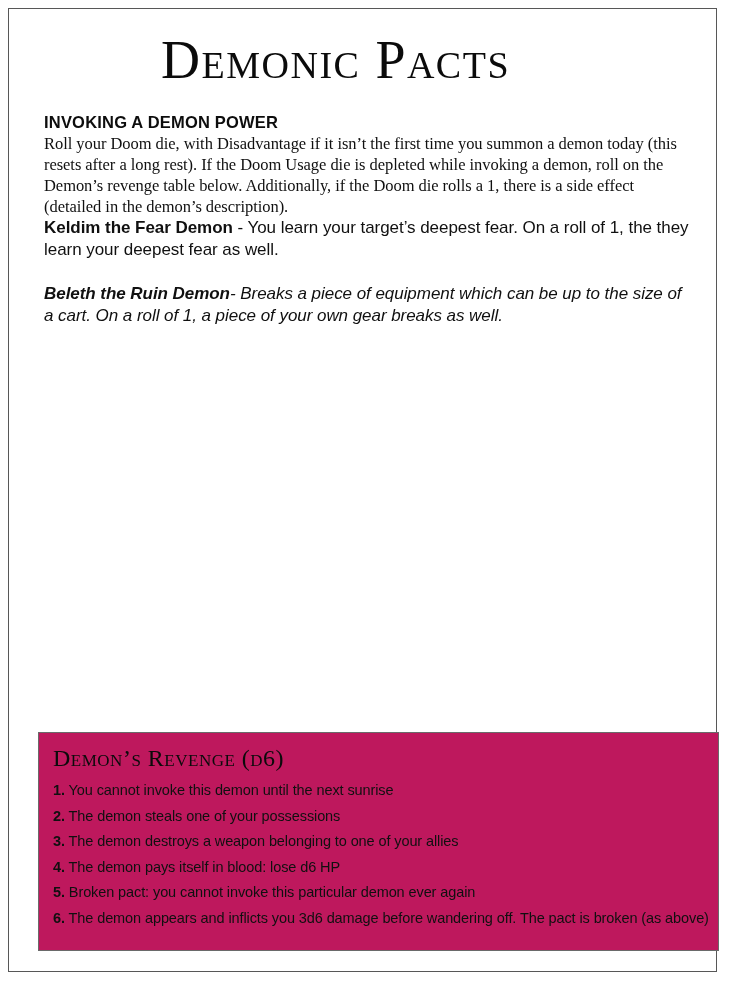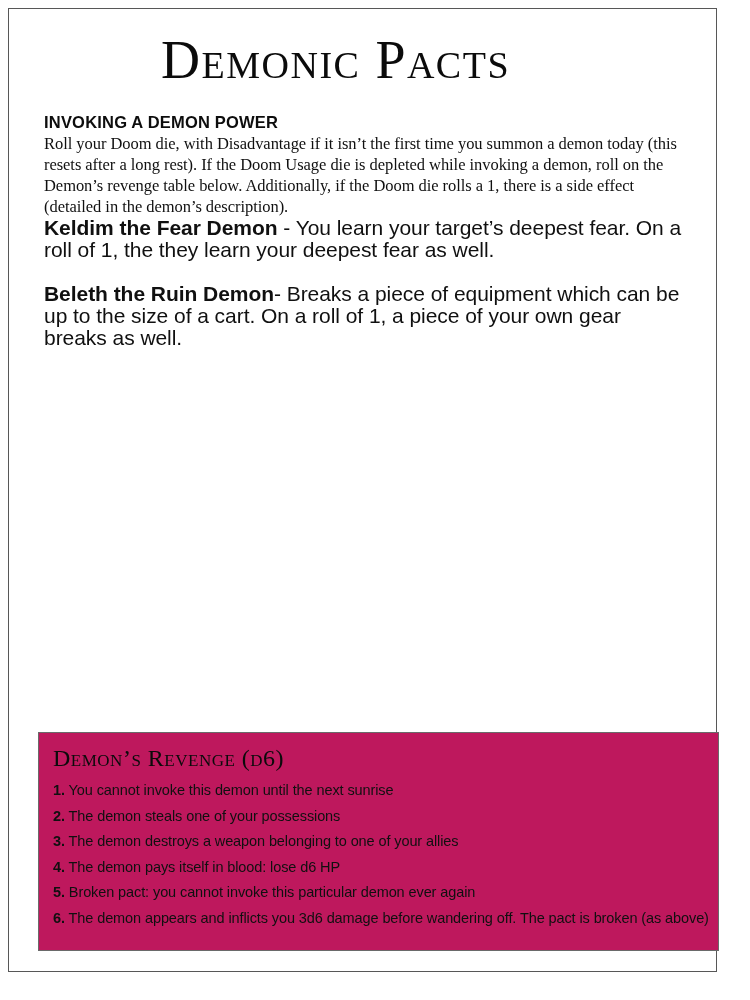--- a/index.html
+++ b/index.html
@@ -100,27 +100,27 @@
     font-variant: small-caps;
     font-size: 31px;
     line-height: 1;
     letter-spacing: 0.6px;
     margin: 26px 0 12px 0;
     color: #0b0b0b;
   }
 
   .demon-entry {
     font-family: "Liberation Sans", sans-serif;
-    font-size: 21px;
+    font-size: 17px;
     line-height: 22px;
     margin: 0 0 22px 0;
     color: #101010;
     letter-spacing: -0.05px;
   }
-  .demon-entry:last-child { margin-bottom: 0; }
+  .demon-entry:last-child { margin-bottom: 0; font-style: italic; }
   .demon-name {
     font-weight: bold;
   }
 
   
   .revenge-box {
     position: absolute;
     left: 29px;
     top: 723px;
     width: 681px;

